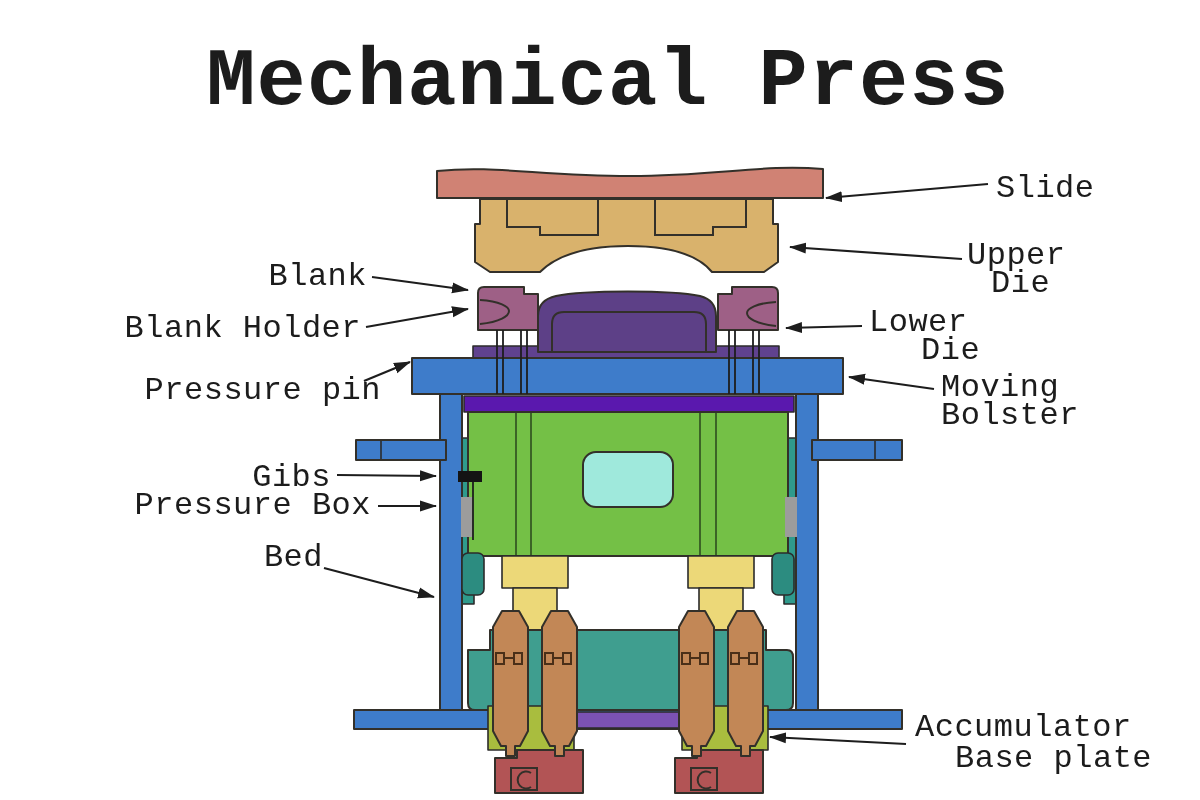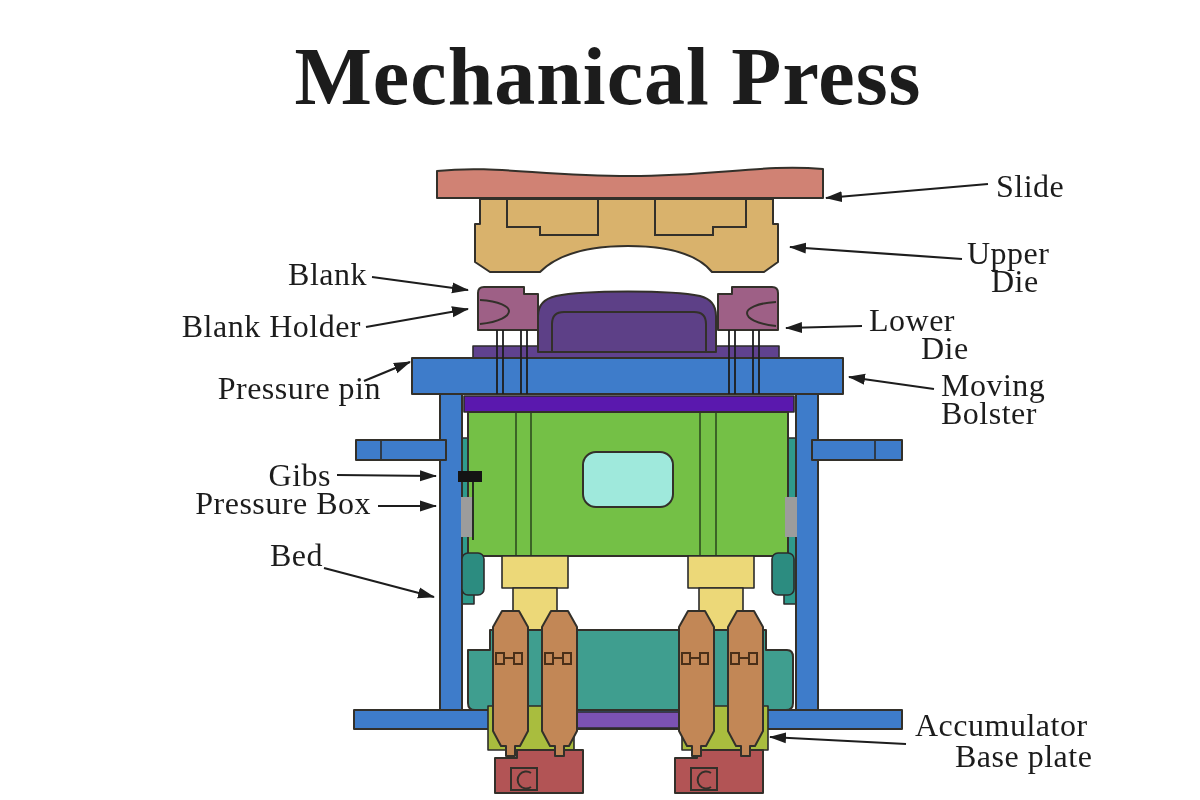--- a/index.html
+++ b/index.html
@@ -1,17 +1,17 @@
 <!DOCTYPE html>
 <html><head>
 <meta charset="utf-8">
 <style>
   html,body{margin:0;padding:0;background:#fff;}
   .stage{position:relative;width:1200px;height:800px;background:#ffffff;overflow:hidden;
-         font-family:Liberation Serif, serif;}
+         font-family:Liberation Mono, monospace;}
   svg{display:block;}
   .ol{stroke:#33302a;stroke-width:2;stroke-linejoin:round;}
   .ol-thin{stroke:#2b2b2b;stroke-width:1.6;stroke-linejoin:round;}
   .seam{stroke:#2e4d1f;stroke-width:1.6;}
   .pin{stroke:#1d1d1d;stroke-width:1.8;}
   .inner{fill:none;stroke:#33302a;stroke-width:2;}
   .coupling{fill:none;stroke:#4a2f18;stroke-width:2;}
   .arrow{stroke:#1d1d1d;stroke-width:2.2;fill:none;}
   text{fill:#1c1c1c;}
   .lbl{font-size:32px;letter-spacing:0.5px;}

